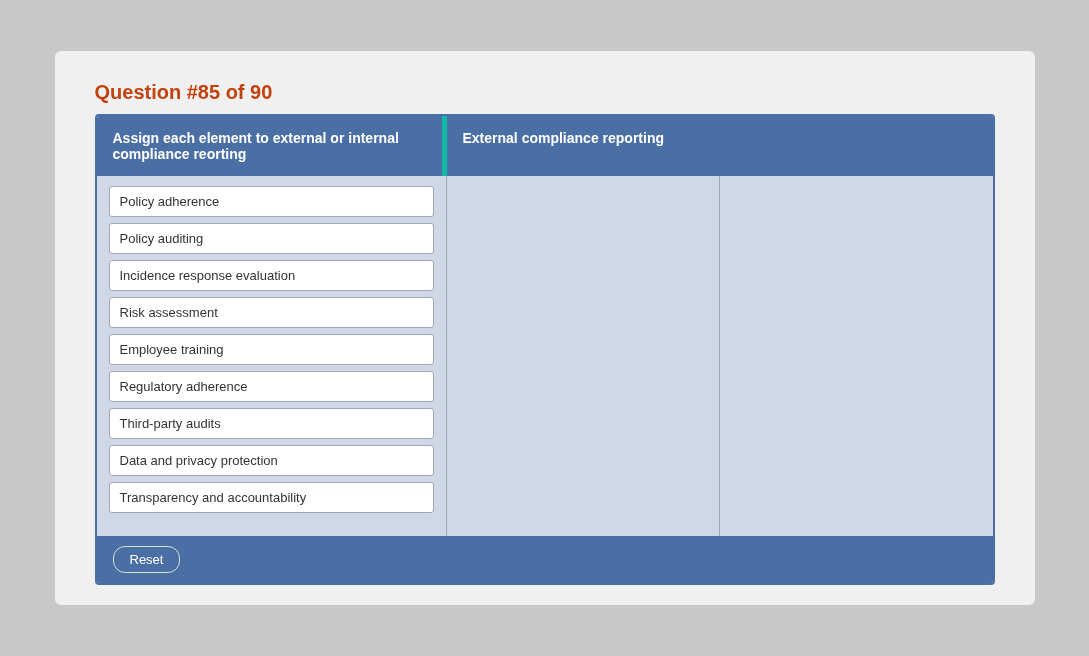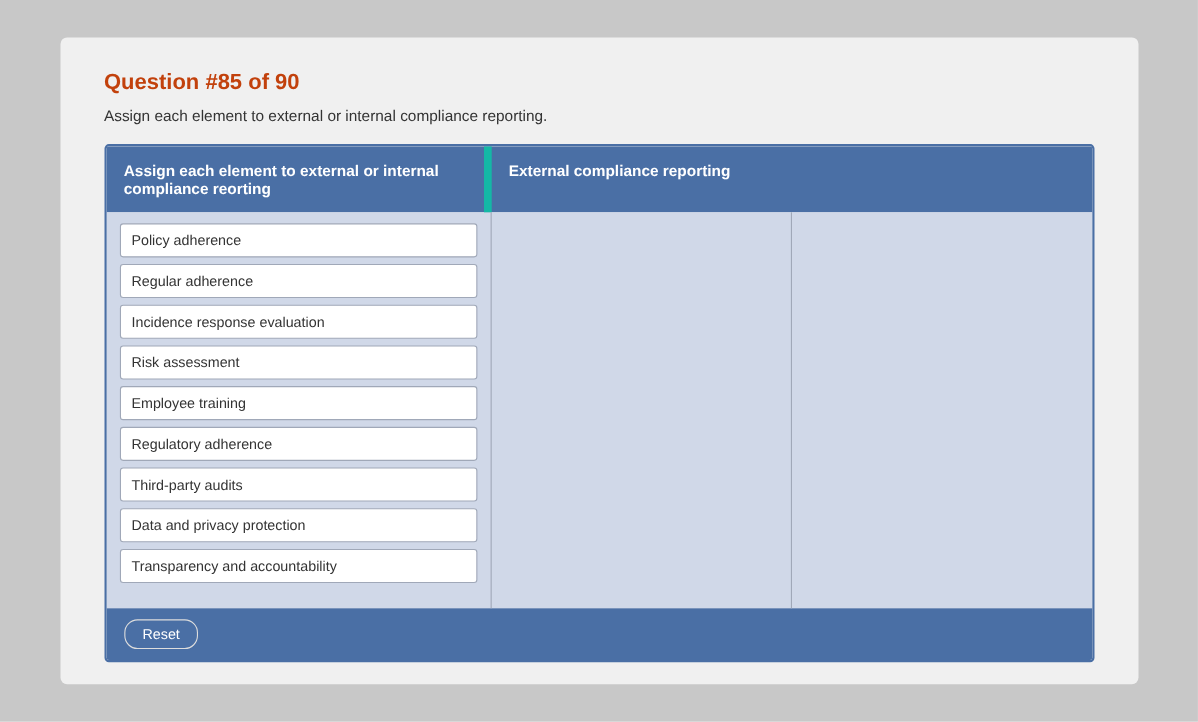--- a/index.html
+++ b/index.html
@@ -48,21 +48,21 @@
       display: grid;
       grid-template-columns: 350px 1fr 1fr;
       background: #4a6fa5;
     }
 
     .table-header-cell {
       padding: 14px 16px;
       color: #fff;
       font-size: 14px;
       font-weight: bold;
-      border-right: 7px solid #14b8a6;
+      border-right: 5px solid #14b8a6;
     }
 
     .table-header-cell:last-child {
       border-right: none;
     }
 
     .table-body {
       display: grid;
       grid-template-columns: 350px 1fr 1fr;
       background: #d0d8e8;
@@ -110,33 +110,32 @@
       color: #fff;
       font-size: 13px;
       cursor: pointer;
     }
   </style>
 </head>
 <body>
 
 <div class="page-container">
   <div class="question-title">Question #85 of 90</div>
-  <div class="question-subtitle">Assign each element to external or internal compliance reporting.</div>
 
   <div class="table-container">
     <div class="table-header">
       <div class="table-header-cell">Assign each element to external or internal compliance reorting</div>
       <div class="table-header-cell">External compliance reporting</div>
     </div>
 
     <div class="table-body">
       <div class="items-column">
 
       <div class="drag-item">Policy adherence</div>
-          <div class="drag-item">Regular adherence</div>
+          <div class="drag-item">Policy auditing</div>
           <div class="drag-item">Incidence response evaluation</div>
           <div class="drag-item">Risk assessment</div>
           <div class="drag-item">Employee training</div>
           <div class="drag-item">Regulatory adherence</div>
           <div class="drag-item">Third-party audits</div>
           <div class="drag-item">Data and privacy protection</div>
           <div class="drag-item">Transparency and accountability</div>
         </div>
       <div class="drop-zone"></div>
       <div class="drop-zone"></div>

